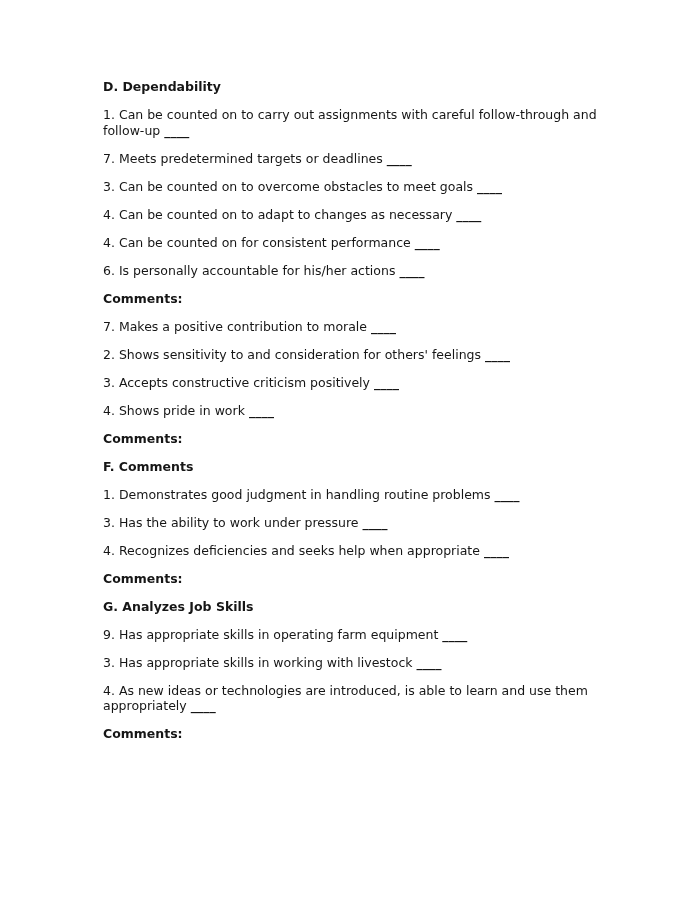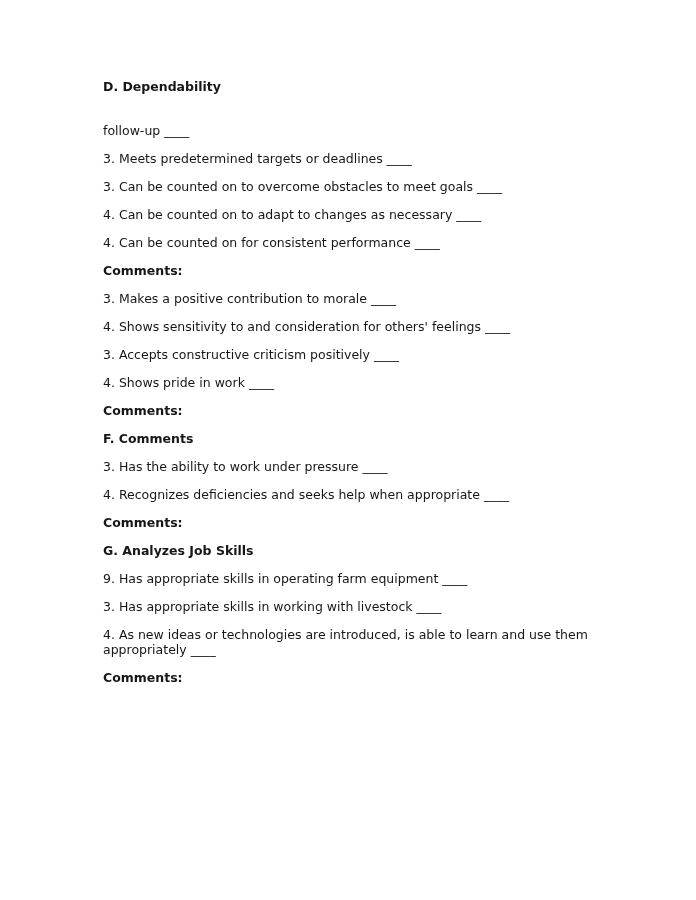--- a/index.html
+++ b/index.html
@@ -19,47 +19,49 @@
     padding: 79px 90px 0 103px;
     background: #ffffff;
   }
   .page p {
     margin: 0 0 12.5px 0;
     line-height: 15.5px;
   }
   .heading, .comments {
     font-weight: bold;
   }
-  .blank { white-space: nowrap; }
+  .blank { white-space: nowrap; font-weight: bold; }
 </style>
 </head>
 <body>
 
 <div class="page">
 
   <section>
     <p class="heading">D. Dependability</p>
-    <p><br><span>follow-up</span> <span class="blank">____</span></p>
-    <p><span>3. Meets predetermined targets or deadlines</span> <span class="blank">____</span></p>
+    <p><span>1. Can be counted on to carry out assignments with careful follow-through and</span><br><span>follow-up</span> <span class="blank">____</span></p>
+    <p><span>7. Meets predetermined targets or deadlines</span> <span class="blank">____</span></p>
     <p><span>3. Can be counted on to overcome obstacles to meet goals</span> <span class="blank">____</span></p>
     <p><span>4. Can be counted on to adapt to changes as necessary</span> <span class="blank">____</span></p>
     <p><span>4. Can be counted on for consistent performance</span> <span class="blank">____</span></p>
+    <p><span>6. Is personally accountable for his/her actions</span> <span class="blank">____</span></p>
     <p class="comments">Comments:</p>
   </section>
 
   <section>
-    <p><span>3. Makes a positive contribution to morale</span> <span class="blank">____</span></p>
-    <p><span>4. Shows sensitivity to and consideration for others' feelings</span> <span class="blank">____</span></p>
+    <p><span>7. Makes a positive contribution to morale</span> <span class="blank">____</span></p>
+    <p><span>2. Shows sensitivity to and consideration for others' feelings</span> <span class="blank">____</span></p>
     <p><span>3. Accepts constructive criticism positively</span> <span class="blank">____</span></p>
     <p><span>4. Shows pride in work</span> <span class="blank">____</span></p>
     <p class="comments">Comments:</p>
   </section>
 
   <section>
     <p class="heading">F. Comments</p>
+    <p><span>1. Demonstrates good judgment in handling routine problems</span> <span class="blank">____</span></p>
     <p><span>3. Has the ability to work under pressure</span> <span class="blank">____</span></p>
     <p><span>4. Recognizes deficiencies and seeks help when appropriate</span> <span class="blank">____</span></p>
     <p class="comments">Comments:</p>
   </section>
 
   <section>
     <p class="heading">G. Analyzes Job Skills</p>
     <p><span>9. Has appropriate skills in operating farm equipment</span> <span class="blank">____</span></p>
     <p><span>3. Has appropriate skills in working with livestock</span> <span class="blank">____</span></p>
     <p><span>4. As new ideas or technologies are introduced, is able to learn and use them</span><br><span>appropriately</span> <span class="blank">____</span></p>

